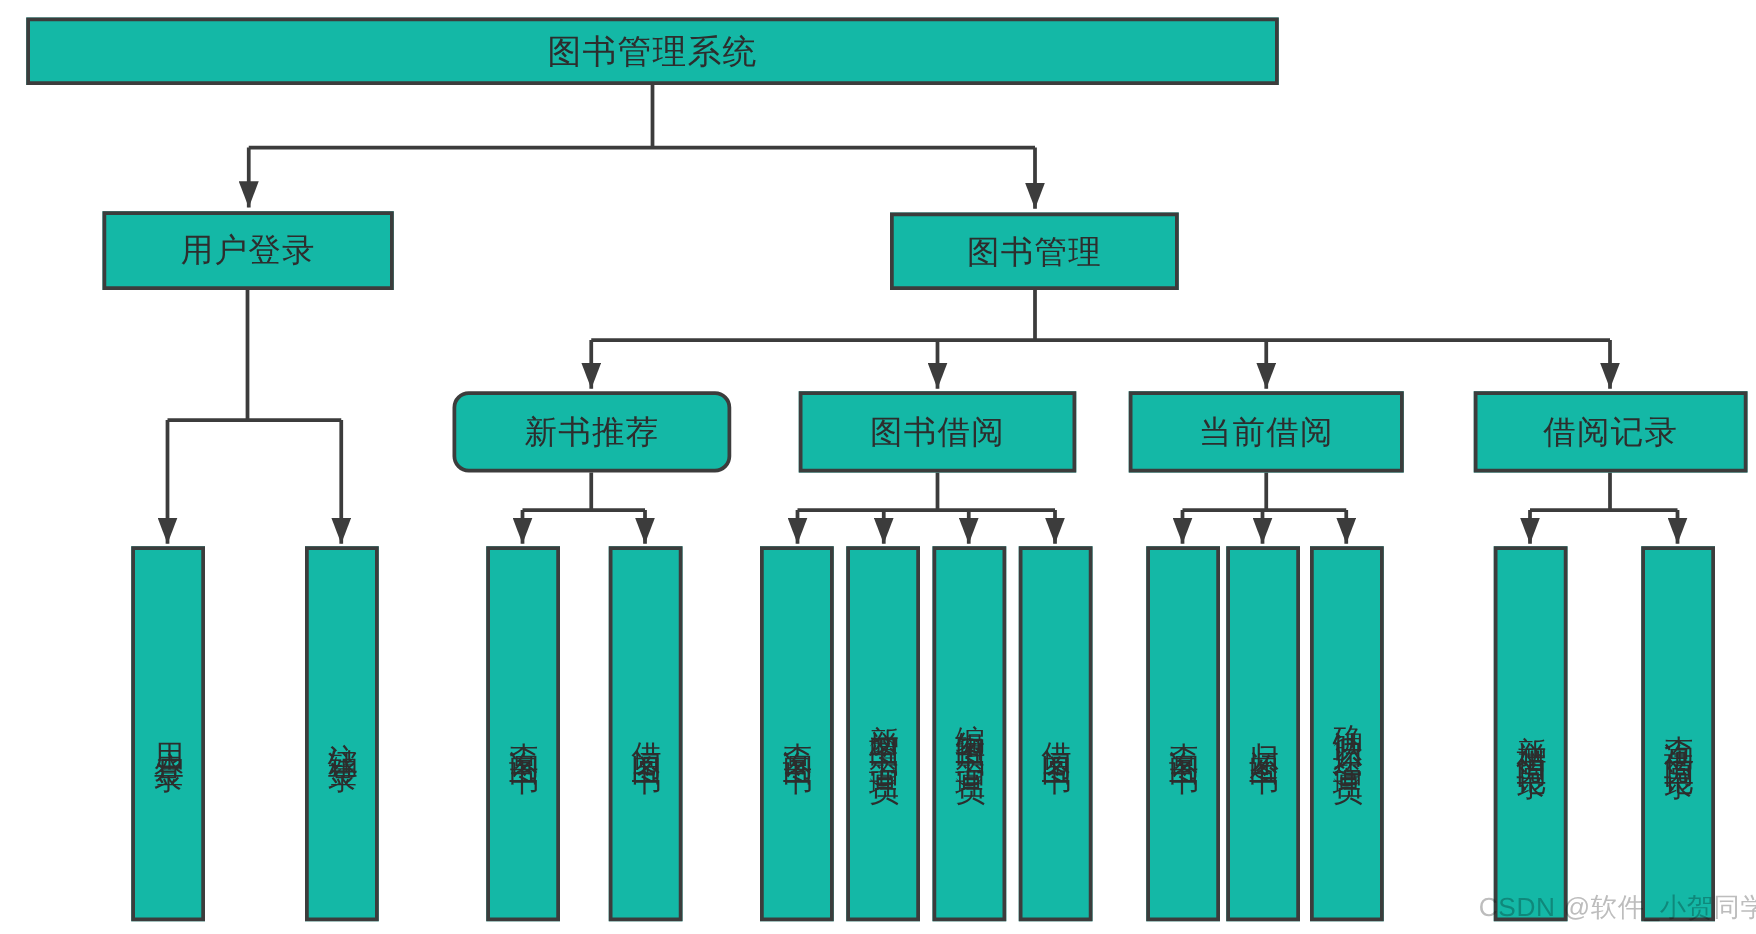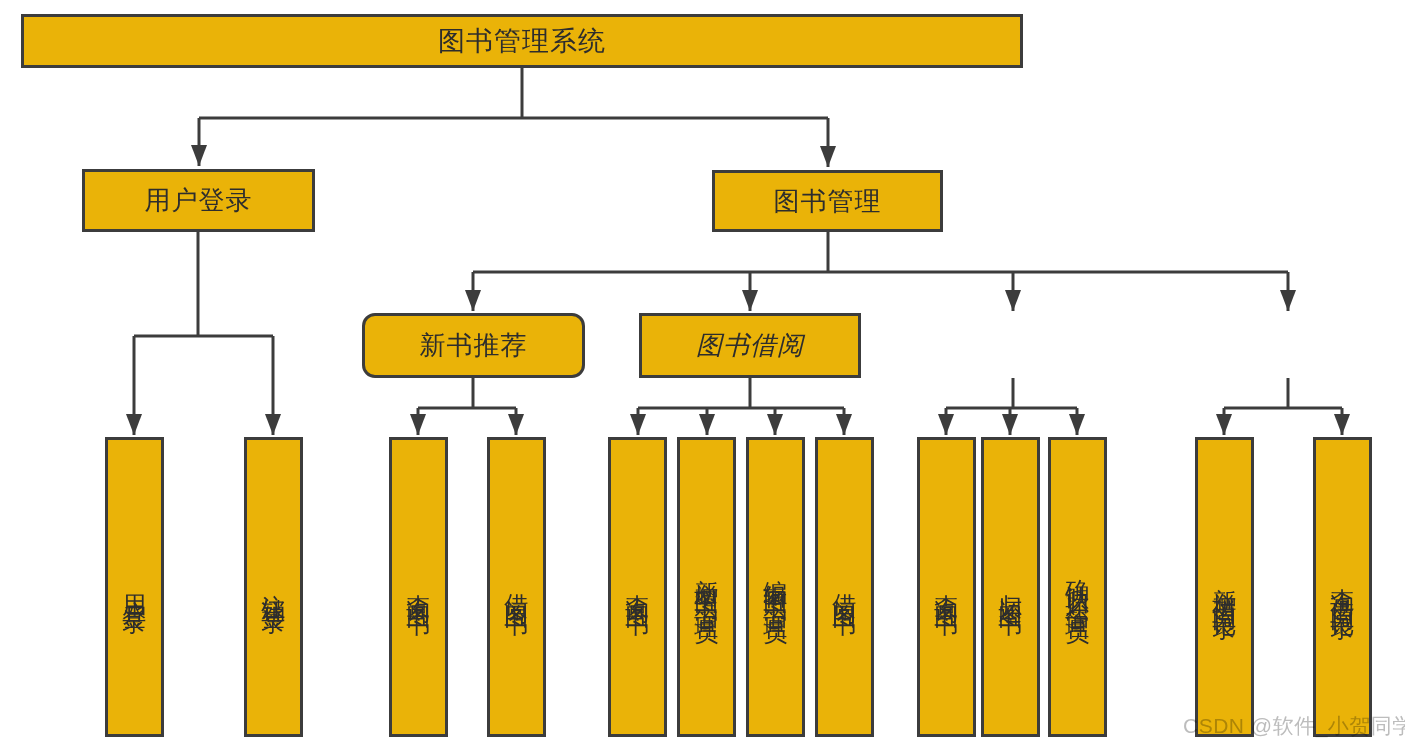--- a/index.html
+++ b/index.html
@@ -14,21 +14,21 @@
   #connectors {
     position: absolute;
     left: 0; top: 0;
     width: 1405px; height: 747px;
     z-index: 1;
   }
   .node {
     position: absolute;
     box-sizing: border-box;
     border: 3px solid #3c3c3c;
-    background: #eab308;
+    background: #14b8a6;
     display: flex;
     align-items: center;
     justify-content: center;
     color: #2d2d2d;
     z-index: 2;
   }
   .hnode { font-size: 26px; letter-spacing: 1px; }
   .root  { font-size: 27px; }
   .leaf span {
     writing-mode: vertical-rl;
@@ -112,22 +112,28 @@
   <div class="node hnode" style="left:82px; top:169px; width:233px; height:63px;">
     <span>用户登录</span>
   </div>
   <div class="node hnode" style="left:712px; top:170px; width:231px; height:62px;">
     <span>图书管理</span>
   </div>
 
   <div class="node hnode" style="left:362px; top:313px; width:223px; height:65px;border-radius:13px;">
     <span>新书推荐</span>
   </div>
-  <div class="node hnode" style="left:639px; top:313px; width:222px; height:65px;font-style:italic;">
+  <div class="node hnode" style="left:639px; top:313px; width:222px; height:65px;">
     <span>图书借阅</span>
+  </div>
+  <div class="node hnode" style="left:903px; top:313px; width:220px; height:65px;">
+    <span>当前借阅</span>
+  </div>
+  <div class="node hnode" style="left:1179px; top:313px; width:219px; height:65px;">
+    <span>借阅记录</span>
   </div>
 
   <div class="node leaf" style="left:105px; top:437px; width:59px; height:300px;">
     <span>用户登录</span>
   </div>
   <div class="node leaf" style="left:244px; top:437px; width:59px; height:300px;">
     <span>注销登录</span>
   </div>
 
   <div class="node leaf" style="left:389px; top:437px; width:59px; height:300px;">

